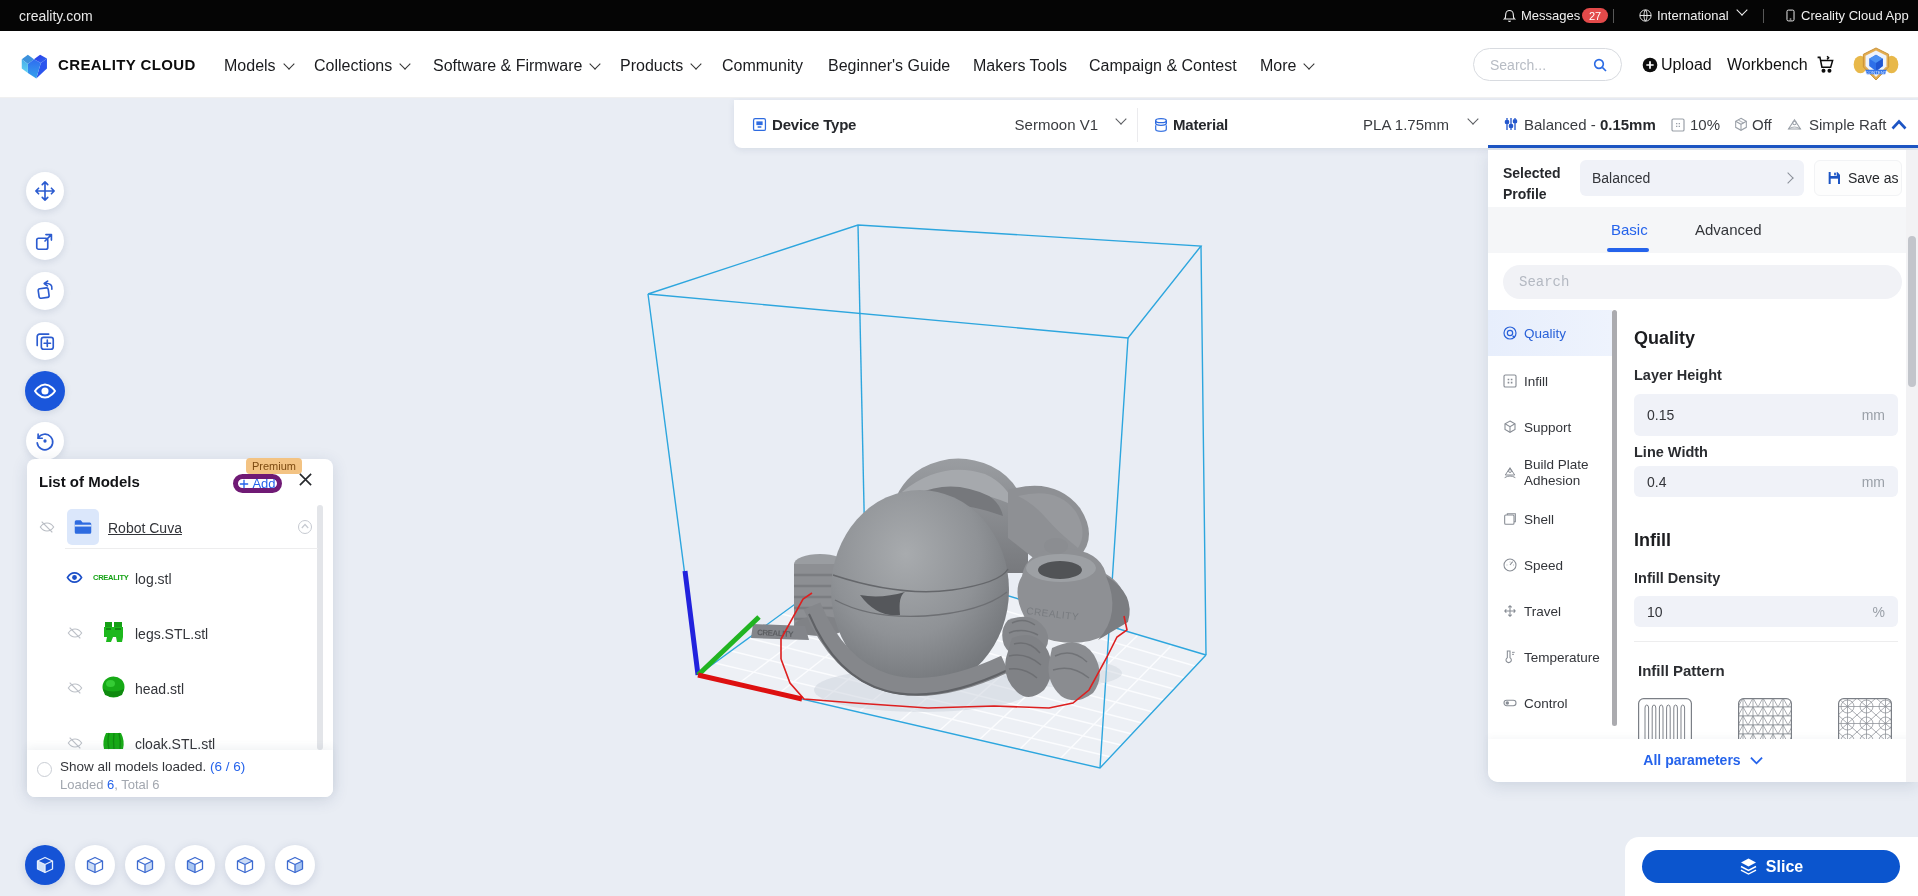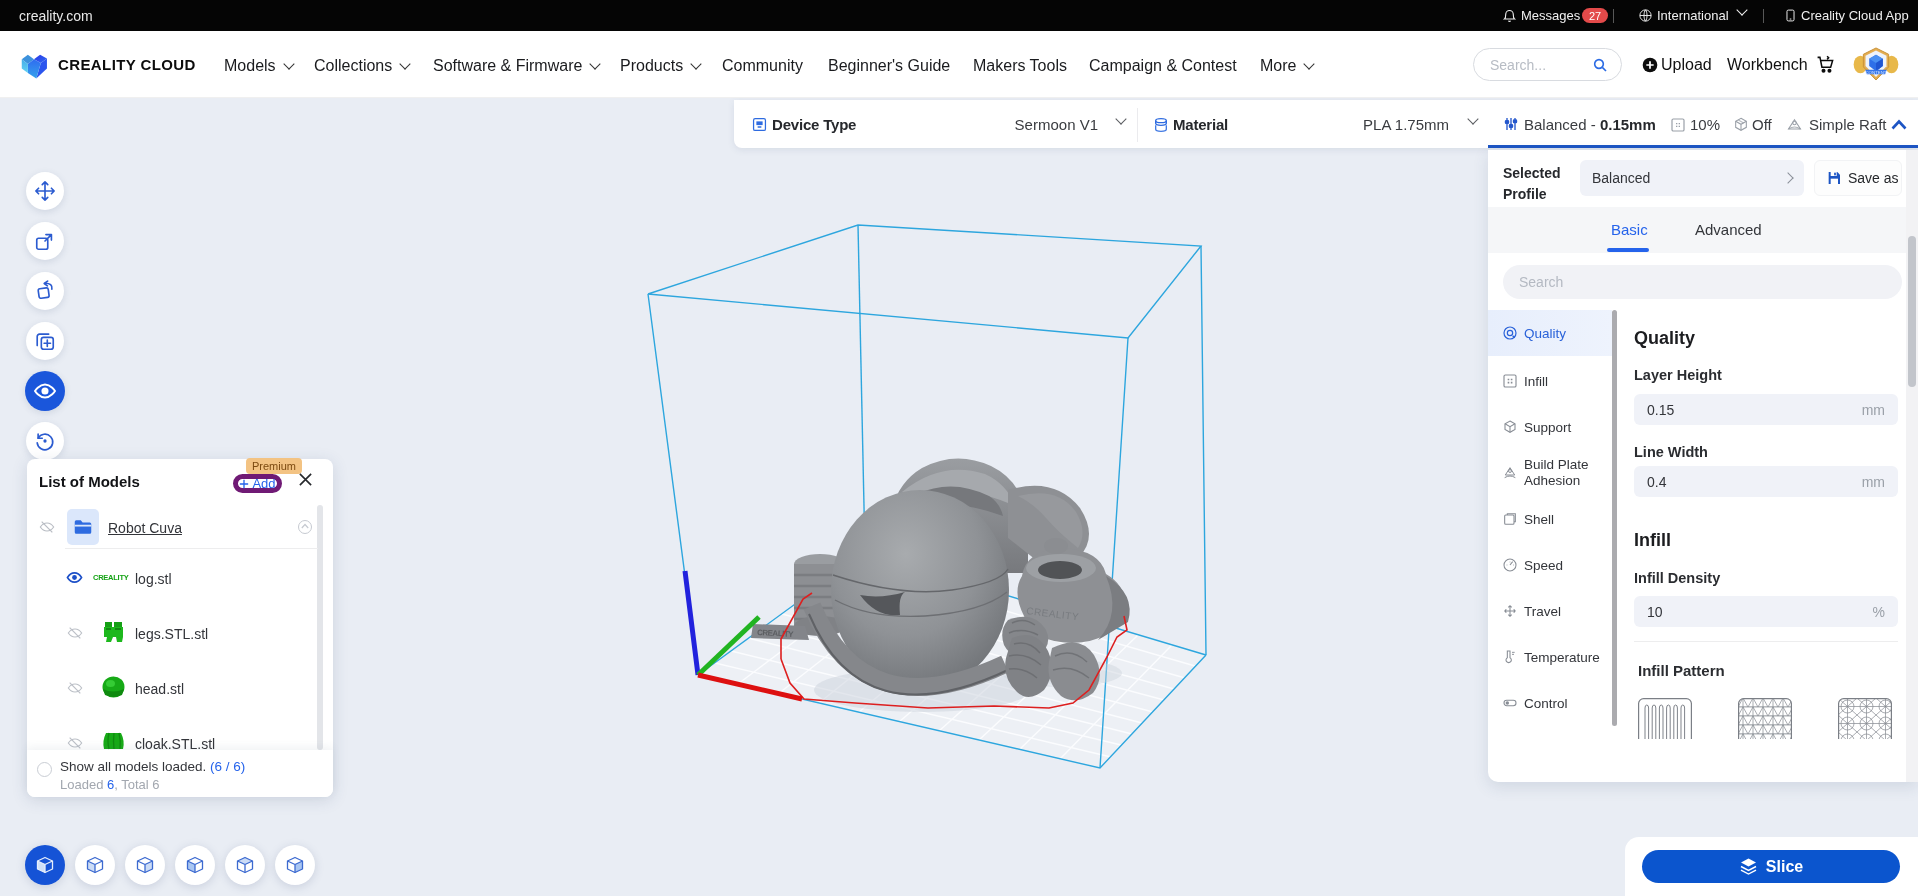--- a/index.html
+++ b/index.html
@@ -431,21 +431,21 @@
           <rect x="12.2" y="4" width="2.6" height="4" fill="#1d55c4"></rect>
           <rect x="7" y="13" width="11" height="8" fill="#fff"></rect>
         </svg>
       <span style="margin-left:6px;font-size:14px;color:#26282c;">Save as</span>
     </div>
     <div style="position:absolute;left:0;top:57px;width:430px;height:46px;background:#f5f6f8;">
       <div style="position:absolute;left:123px;top:14px;font-size:15px;color:#2563eb;">Basic</div>
       <div style="position:absolute;left:119px;top:41px;width:42px;height:3.5px;background:#2563eb;border-radius:2px;"></div>
       <div style="position:absolute;left:207px;top:14px;font-size:15px;color:#33353a;">Advanced</div>
     </div>
-    <div style="position:absolute;left:15px;top:115px;width:399px;height:34px;background:#f1f2f6;border-radius:17px;color:#b4b9c2;font-size:14px;display:flex;align-items:center;padding-left:16px;">Search</div>
+    <div style="position:absolute;left:15px;top:115px;width:399px;height:34px;background:#f1f2f6;border-radius:17px;color:#b4b9c2;font-size:14px;display:flex;align-items:center;padding-left:16px;font-family:Liberation Mono, monospace;">Search</div>
 
     <div class="snav" style="top:160px;background:linear-gradient(90deg,#e7eefc,#eef3fd);color:#2a62d9;">
       <svg width="16" height="16" viewBox="0 0 24 24" fill="none" stroke="#2a62d9" stroke-width="1.8">
           <circle cx="12" cy="12" r="9"></circle>
           <circle cx="12" cy="12" r="4"></circle>
           <path d="M16 16l3 3" stroke-width="2"></path>
         </svg>Quality
     </div>
     <div class="snav" style="top:208px;">
       <svg width="16" height="16" viewBox="0 0 24 24" fill="none" stroke="#888d95" stroke-width="1.7">
@@ -493,21 +493,21 @@
     <div class="snav" style="top:530px;">
       <svg width="16" height="16" viewBox="0 0 24 24" fill="none" stroke="#888d95" stroke-width="1.6">
           <rect x="3" y="8" width="18" height="8" rx="4"></rect>
           <circle cx="8" cy="12" r="2.6" fill="#888d95" stroke="none"></circle>
         </svg>Control
     </div>
     <div style="position:absolute;left:124px;top:160px;width:5px;height:416px;background:#ababaf;border-radius:2.5px;"></div>
 
     <div style="position:absolute;left:146px;top:178px;font-size:18px;font-weight:bold;color:#1c1d20;">Quality</div>
     <div style="position:absolute;left:146px;top:217px;font-size:14.5px;font-weight:bold;color:#2b2d31;">Layer Height</div>
-    <div class="inp" style="position:absolute;left:146px;top:244px;width:264px;height:31px;font-size:14px;padding:0 13px;justify-content:space-between;">0.15<span class="gray" style="font-size:14px">mm</span></div>
+    <div class="inp" style="position:absolute;left:146px;top:244px;width:264px;height:42px;font-size:14px;padding:0 13px;justify-content:space-between;">0.15<span class="gray" style="font-size:14px">mm</span></div>
     <div style="position:absolute;left:146px;top:294px;font-size:14.5px;font-weight:bold;color:#2b2d31;">Line Width</div>
     <div class="inp" style="position:absolute;left:146px;top:316px;width:264px;height:31px;font-size:14px;padding:0 13px;justify-content:space-between;">0.4<span class="gray" style="font-size:14px">mm</span></div>
     <div style="position:absolute;left:146px;top:380px;font-size:18px;font-weight:bold;color:#1c1d20;">Infill</div>
     <div style="position:absolute;left:146px;top:420px;font-size:14.5px;font-weight:bold;color:#2b2d31;">Infill Density</div>
     <div class="inp" style="position:absolute;left:146px;top:446px;width:264px;height:31px;font-size:14px;padding:0 13px;justify-content:space-between;">10<span class="gray" style="font-size:14px">%</span></div>
     <div style="position:absolute;left:146px;top:491px;width:264px;height:1px;background:#ededee;"></div>
     <div style="position:absolute;left:150px;top:512px;font-size:15px;font-weight:bold;color:#2b2d31;">Infill Pattern</div>
     <div style="position:absolute;left:146px;top:548px;width:264px;height:41px;overflow:hidden;">
       <svg style="position:absolute;left:4px;top:0" width="54" height="54" viewBox="0 0 54 54">
           <rect x="0.6" y="0.6" width="52.8" height="52.8" rx="5" fill="#fff" stroke="#7b7f86" stroke-width="1.2"></rect>
@@ -524,20 +524,26 @@
       <svg style="position:absolute;left:204px;top:0" width="54" height="54" viewBox="0 0 54 54">
           <defs>
             <pattern id="gyr" width="19" height="17" patternUnits="userSpaceOnUse">
               <path d="M0 0l19 17M19 0L0 17M-2 8.5h23M9.5 -2v21" stroke="#84888f" stroke-width=".7" fill="none"></path>
               <circle cx="9.5" cy="8.5" r="6.5" stroke="#84888f" stroke-width=".7" fill="none"></circle>
             </pattern>
           </defs>
           <rect x="0.6" y="0.6" width="52.8" height="52.8" rx="5" fill="url(#gyr)" stroke="#7b7f86" stroke-width="1.2"></rect>
         </svg>
     </div>
+    <div style="position:absolute;left:0;top:589px;width:430px;height:43px;background:#fff;border-radius:0 0 10px 10px;box-shadow:0 -2px 6px rgba(70,90,120,.05);">
+      <div style="position:absolute;left:0;top:13px;width:408px;text-align:center;font-size:14px;font-weight:bold;color:#2563eb;">All parameters</div>
+      <svg style="position:absolute;left:262px;top:17px" width="13" height="9" viewBox="0 0 14 9">
+          <path d="M1 1.5L7 7.5l6-6" stroke="#2563eb" stroke-width="2" fill="none"></path>
+        </svg>
+    </div>
   </div>
 
   <div style="position:absolute;left:1906px;top:52px;width:12px;height:632px;background:#f2f2f4;z-index:8;"></div>
   <div style="position:absolute;left:1908px;top:138px;width:8px;height:151px;background:#c2c5cb;border-radius:4px;z-index:9;"></div>
 
   <div class="slicecard">
     <div class="slicebtn">
       <svg style="margin-right:8px" width="19" height="19" viewBox="0 0 24 24" fill="none" stroke="#fff" stroke-width="1.8">
           <path d="M12 2L2.5 7 12 12l9.5-5z" fill="#fff" stroke="none"></path>
           <path d="M2.5 12L12 17l9.5-5M2.5 16.5L12 21.5l9.5-5"></path>

